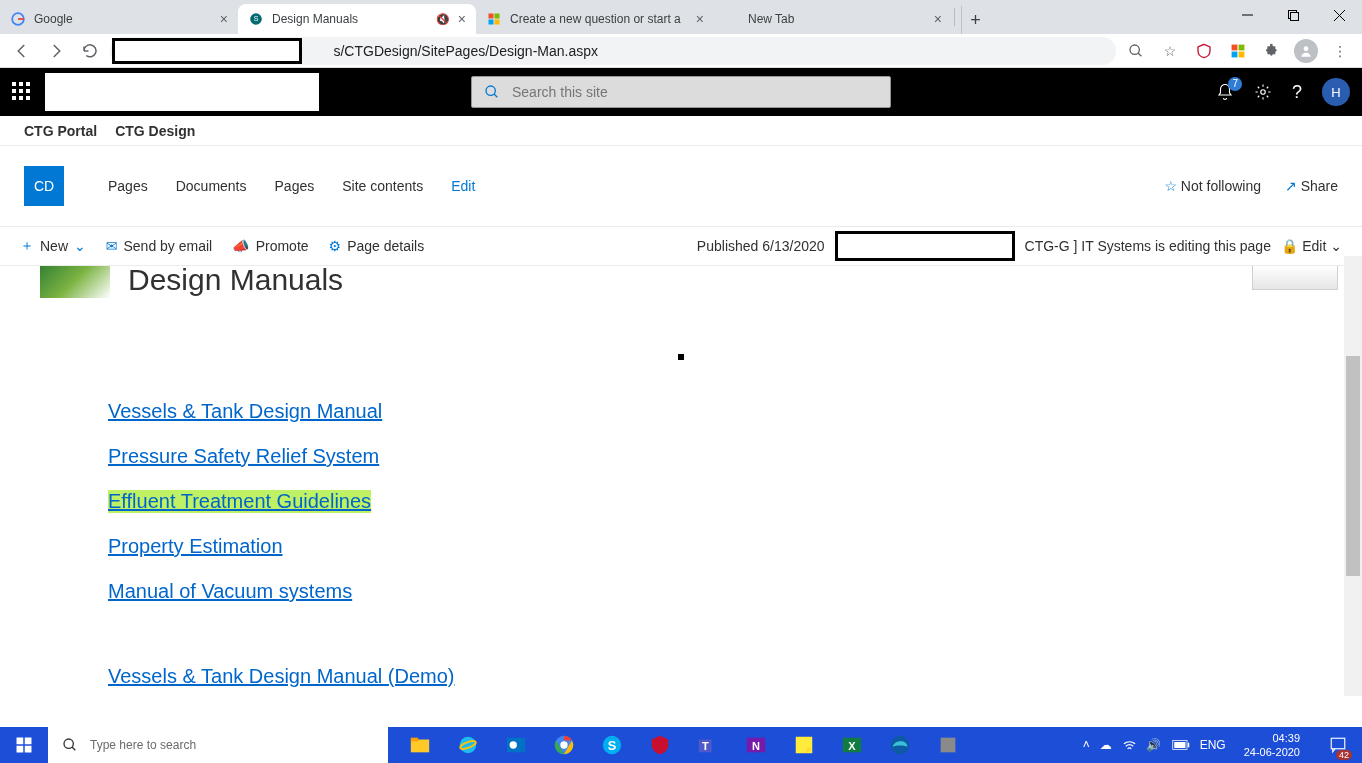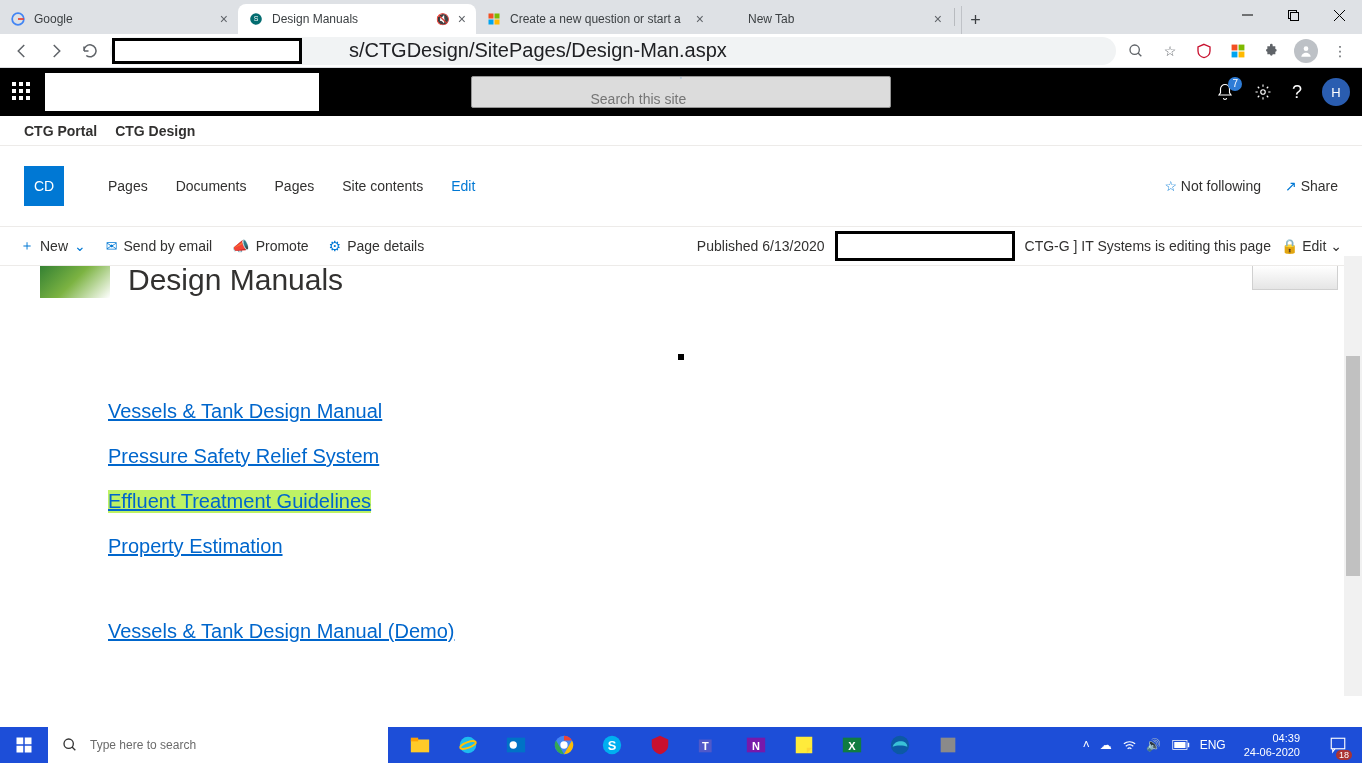--- a/index.html
+++ b/index.html
@@ -16,33 +16,33 @@
   .tab .title { flex:1 1 auto; white-space:nowrap; overflow:hidden; text-overflow:ellipsis; }
   .tab .close { color:#5f6368; font-size:14px; cursor:pointer; }
   .tabstrip .addtab { width:28px; height:28px; display:flex; align-items:center; justify-content:center; color:#3c4043; font-size:18px; cursor:pointer; border-left:1px solid #bfc2c7; margin-left:4px; }
   .tabstrip .divider { width:1px; height:18px; background:#b8bbbf; margin:0 2px; align-self:center; }
   .winbtns { position:absolute; right:0; top:0; display:flex; }
   .winbtns div { width:46px; height:30px; display:flex; align-items:center; justify-content:center; color:#000; }
   .winbtns svg { width:11px; height:11px; }
 
   .addrbar { height:34px; background:#fff; display:flex; align-items:center; padding:0 8px; gap:6px; border-bottom:1px solid #dadce0; }
   .addrbar .navbtn { width:28px; height:28px; display:flex; align-items:center; justify-content:center; color:#5f6368; border-radius:50%; }
-  .urlbox { flex:1; height:28px; background:#f1f3f4; border-radius:14px; display:flex; align-items:center; padding:0 10px; gap:8px; color:#202124; font-size:20px; position:relative; }
+  .urlbox { flex:1; height:28px; background:#f1f3f4; border-radius:14px; display:flex; align-items:center; padding:0 10px; gap:0; color:#202124; font-size:14px; position:relative; }
   .urlbox .lock { color:#5f6368; }
   .urlbox .redact { width:190px; height:26px; border:3px solid #000; background:#fff; position: absolute; left:2px; }
   .urlbox .urltext { margin-left:196px; white-space:nowrap; }
   .addrbar .ricon { width:28px; height:28px; display:flex; align-items:center; justify-content:center; color:#5f6368; }
   .addrbar .avatar { width:24px; height:24px; border-radius:50%; background:#bdc1c6; display:flex; align-items:center; justify-content:center; color:#fff; font-size:12px; }
 
   
   .spbar { height:48px; background:#000; display:flex; align-items:center; padding:0 12px; position:relative; }
   .waffle { width:20px; height:20px; display:grid; grid-template-columns:repeat(3,4px); grid-template-rows:repeat(3,4px); gap:3px; cursor:pointer; }
   .waffle span { background:#fff; }
   .spbar .brandredact { width:280px; height:44px; border:3px solid #000; background:#fff; margin-left:10px; }
-  .spsearch { width:420px; height:32px; background:#dcdcdc; border:1px solid #949494; display:flex; align-items:center; padding:0 12px; gap:12px; position:absolute; left:50%; transform:translateX(-50%); border-radius:2px;flex-direction:column; }
+  .spsearch { width:420px; height:32px; background:#dcdcdc; border:1px solid #949494; display:flex; align-items:center; padding:0 12px; gap:12px; position:absolute; left:50%; transform:translateX(-50%); border-radius:2px; }
   .spsearch input { border:none; background:transparent; outline:none; font-size:14px; color:#323130; flex:1; }
   .sp-right { position:absolute; right:12px; display:flex; align-items:center; gap:20px; color:#fff; }
   .sp-right .bell { position:relative; }
   .sp-right .badge { position:absolute; top:-6px; right:-8px; background:#2e7cd6; color:#fff; border-radius:8px; font-size:10px; padding:0 4px; line-height:14px; }
   .sp-right .av { width:28px; height:28px; border-radius:50%; background:#2a5db0; display:flex; align-items:center; justify-content:center; font-size:13px; }
 
   
   .crumb { height:30px; padding:0 24px; display:flex; align-items:center; gap:18px; font-size:14px; color:#323130; border-bottom:1px solid #edebe9;font-weight:bold; }
 
   
@@ -311,20 +311,21 @@
     <div class="thumb2"></div>
   </div>
 
   <div class="dot"></div>
 
   <div class="linklist">
     <div><a href="#">Vessels &amp; Tank Design Manual</a></div>
     <div><a href="#">Pressure Safety Relief System </a></div>
     <div><a href="#" class="hl">Effluent Treatment Guidelines</a></div>
     <div><a href="#">Property Estimation</a></div>
+    <div><a href="#">Manual of Vacuum systems</a></div>
     <div class="gap"></div>
     <div><a href="#">Vessels &amp; Tank Design Manual (Demo)</a></div>
 
   </div>
 </div>
 
 <div class="scrollbar-fake">
     <div class="thumb"></div>
   </div>
 
@@ -438,16 +439,16 @@
     <span>ENG</span>
     <div class="clock">
       <div>04:39</div>
       <div>24-06-2020</div>
     </div>
     <div class="notif">
       <svg width="18" height="18" viewBox="0 0 24 24">
           <rect x="3" y="3" width="18" height="14" fill="none" stroke="#fff" stroke-width="1.5"></rect>
           <path d="M8 17l-3 4v-4" fill="none" stroke="#fff" stroke-width="1.5"></path>
         </svg>
-      <span class="nb">18</span>
+      <span class="nb">42</span>
     </div>
   </div>
 </div>
 
 </body></html>

